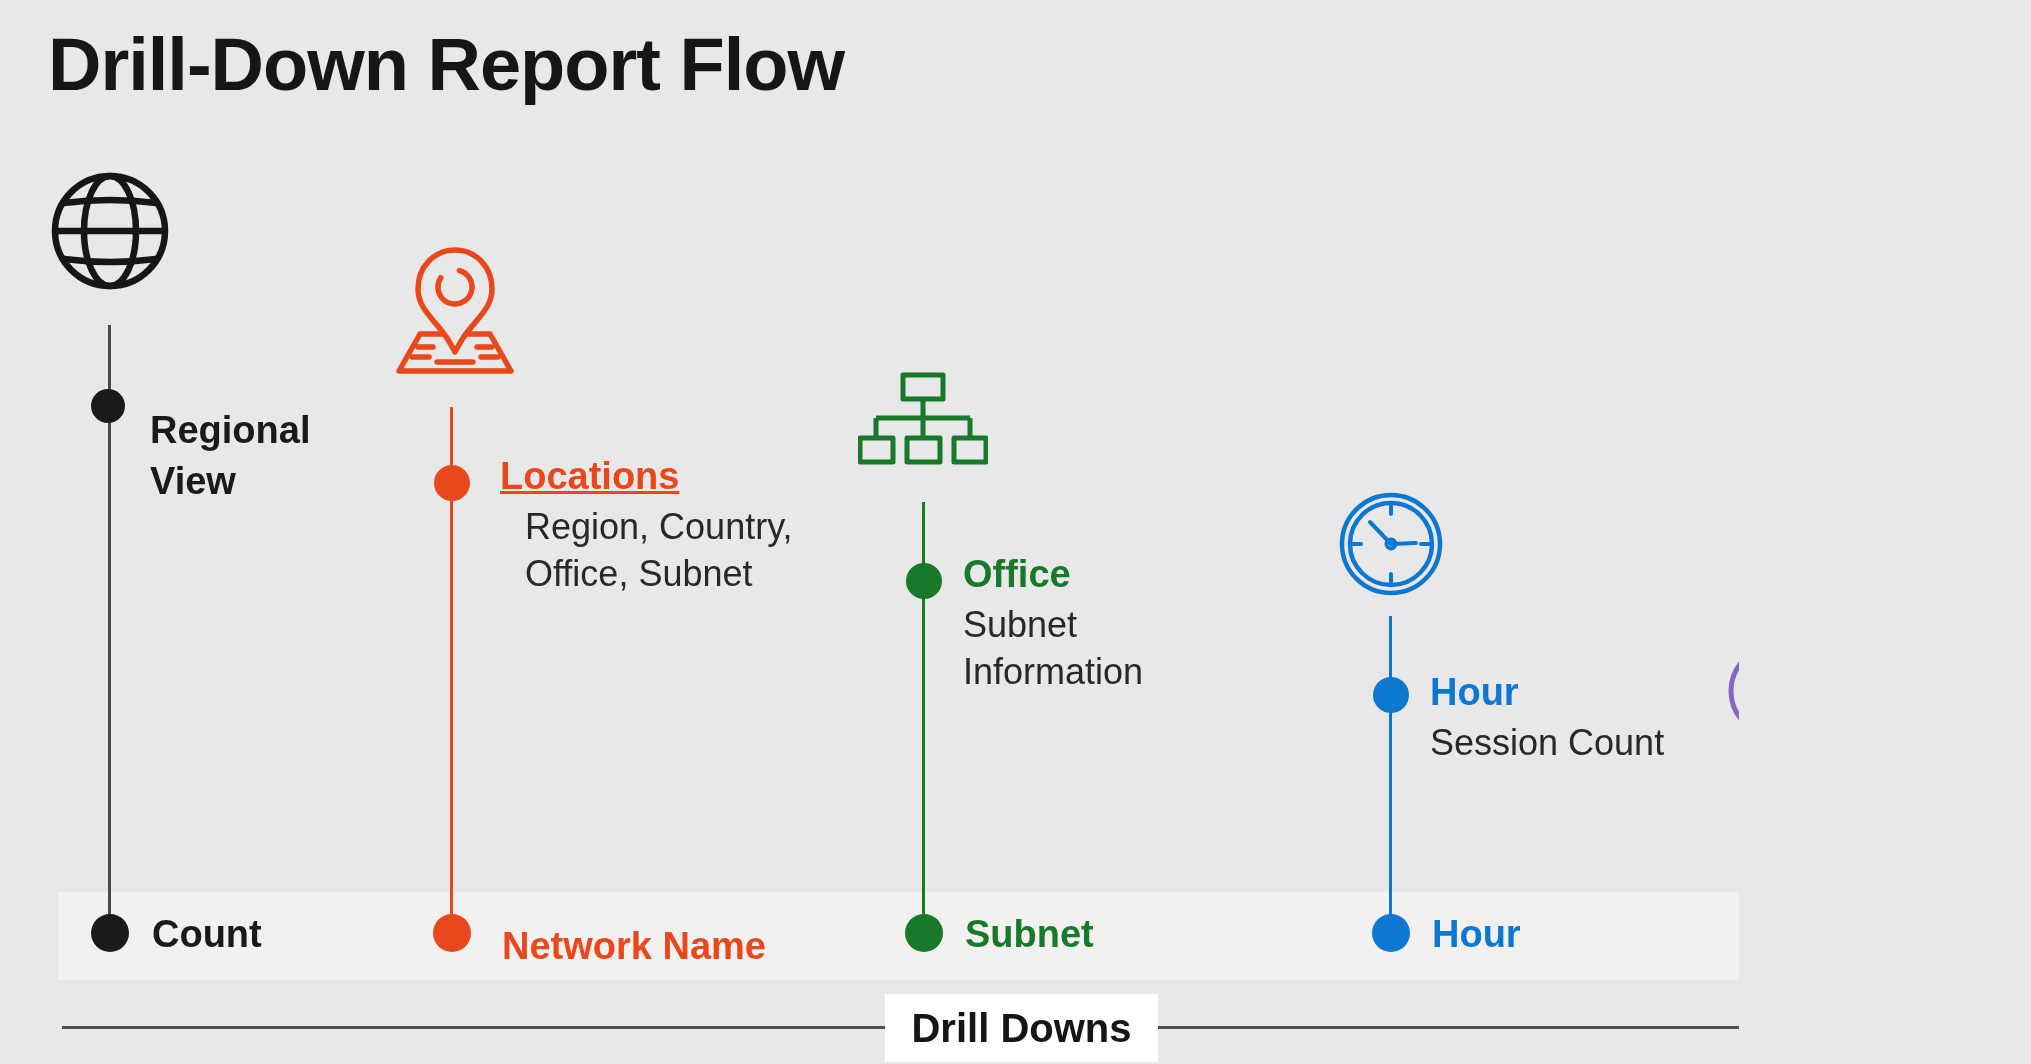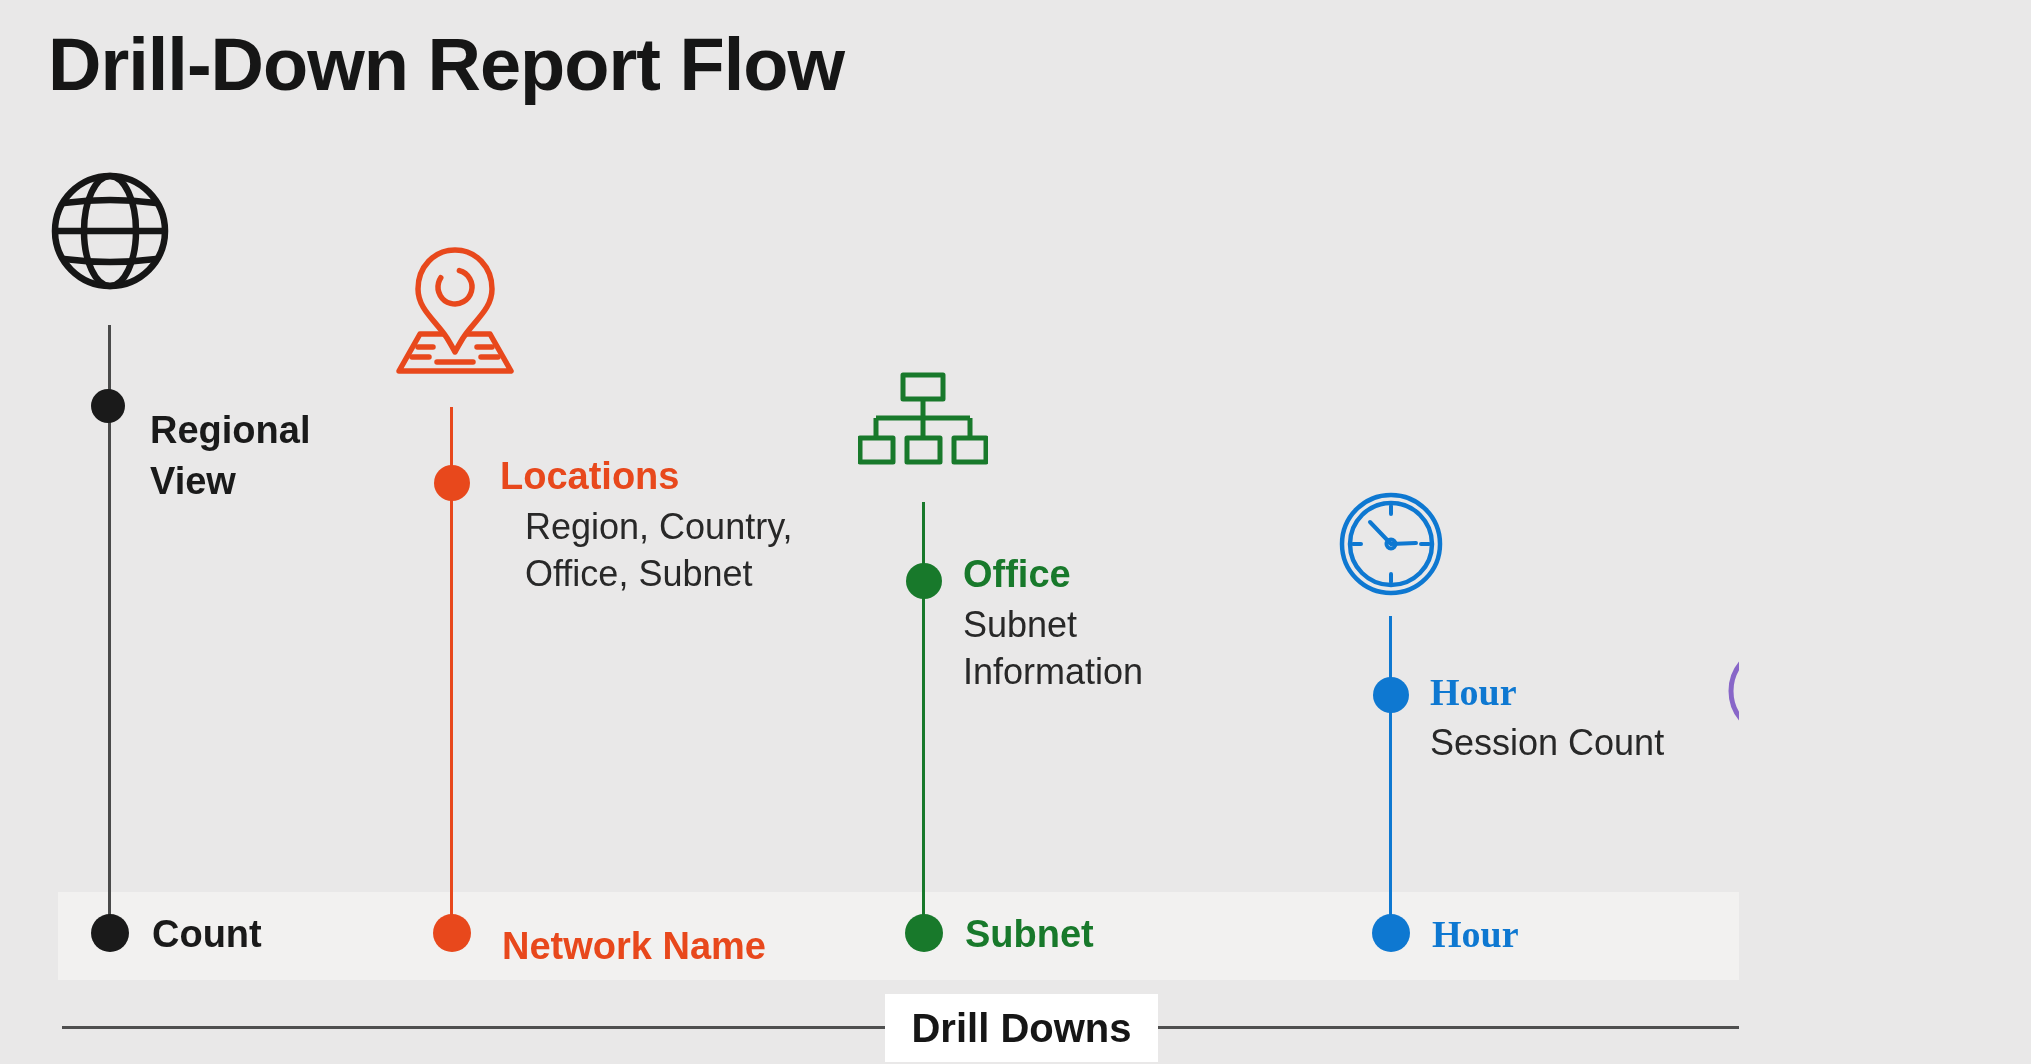--- a/index.html
+++ b/index.html
@@ -26,21 +26,21 @@
   }
   .body-label{
     font-size:36px;font-weight:400;line-height:47px;color:#282828;white-space:pre-line;
   }
   .bottom-label{
     font-size:38px;font-weight:700;line-height:48px;white-space:nowrap;
   }
   .c1{color:#1a1a1a;} .bg1{background:#1a1a1a;}
   .c2{color:#e8481c;} .bg2{background:#e8481c;}
   .c3{color:#18792b;} .bg3{background:#18792b;}
-  .c4{color:#0e78d1;font-family:Liberation Serif, serif;} .bg4{background:#0e78d1;}
+  .c4{color:#0e78d1;} .bg4{background:#0e78d1;}
   .c5{color:#8866c8;} .bg5{background:#8866c8;}
   .bottom-rule{
     left:62px;top:1026px;width:1952px;height:3px;background:#4f4f4f;
   }
   .drilldown-box{
     left:885px;top:994px;width:273px;height:68px;background:#ffffff;
     display:flex;align-items:center;justify-content:center;
   }
   .drilldown-label{
     font-size:40px;font-weight:700;color:#161616;white-space:nowrap;
@@ -78,21 +78,21 @@
     <div class="abs" style="left:390px;top:242px;">
       <svg width="131" height="136" viewBox="0 0 131 136" fill="none" stroke="#e8481c" stroke-width="5.5" stroke-linecap="round" stroke-linejoin="round">
         <path d="M30 92 H100 L121 129 H9 Z"></path>
         <path d="M28 105 h15 M22 115 h17 M102 105 h-15 M108 115 h-17 M47 120 h36"></path>
         <path d="M65 8 C44 8 28 25 28 47 C28 67 45 78 57 96 C60 101 63 106 65 110 C67 106 70 101 73 96 C85 78 102 67 102 47 C102 25 86 8 65 8 Z" fill="#e9e8e8"></path>
         <circle cx="65" cy="45" r="17" stroke-dasharray="85 22" transform="rotate(-75 65 45)"></circle>
       </svg>
     </div>
     <div class="abs vline bg2" style="left:450px;top:407px;height:526px;"></div>
     <div class="abs dot bg2" style="left:434px;top:465px;width:36px;height:36px;"></div>
-    <div class="abs top-label c2" style="left:500px;top:451px;">Locations</div>
+    <div class="abs top-label c2" style="left:500px;top:451px;text-decoration:underline;">Locations</div>
     <div class="abs body-label" style="left:525px;top:503px;">Region, Country,
 Office, Subnet</div>
     <div class="abs dot bg2" style="left:433px;top:914px;width:38px;height:38px;"></div>
     <div class="abs bottom-label c2" style="left:502px;top:910px;margin-top:12px;">Network Name</div>
   </div>
 
   <div>
     <div class="abs" style="left:858px;top:372px;">
       <svg width="130" height="93" viewBox="0 0 130 93" fill="none" stroke="#18792b" stroke-width="5" stroke-linejoin="round">
         <rect x="45" y="3" width="40" height="24"></rect>

